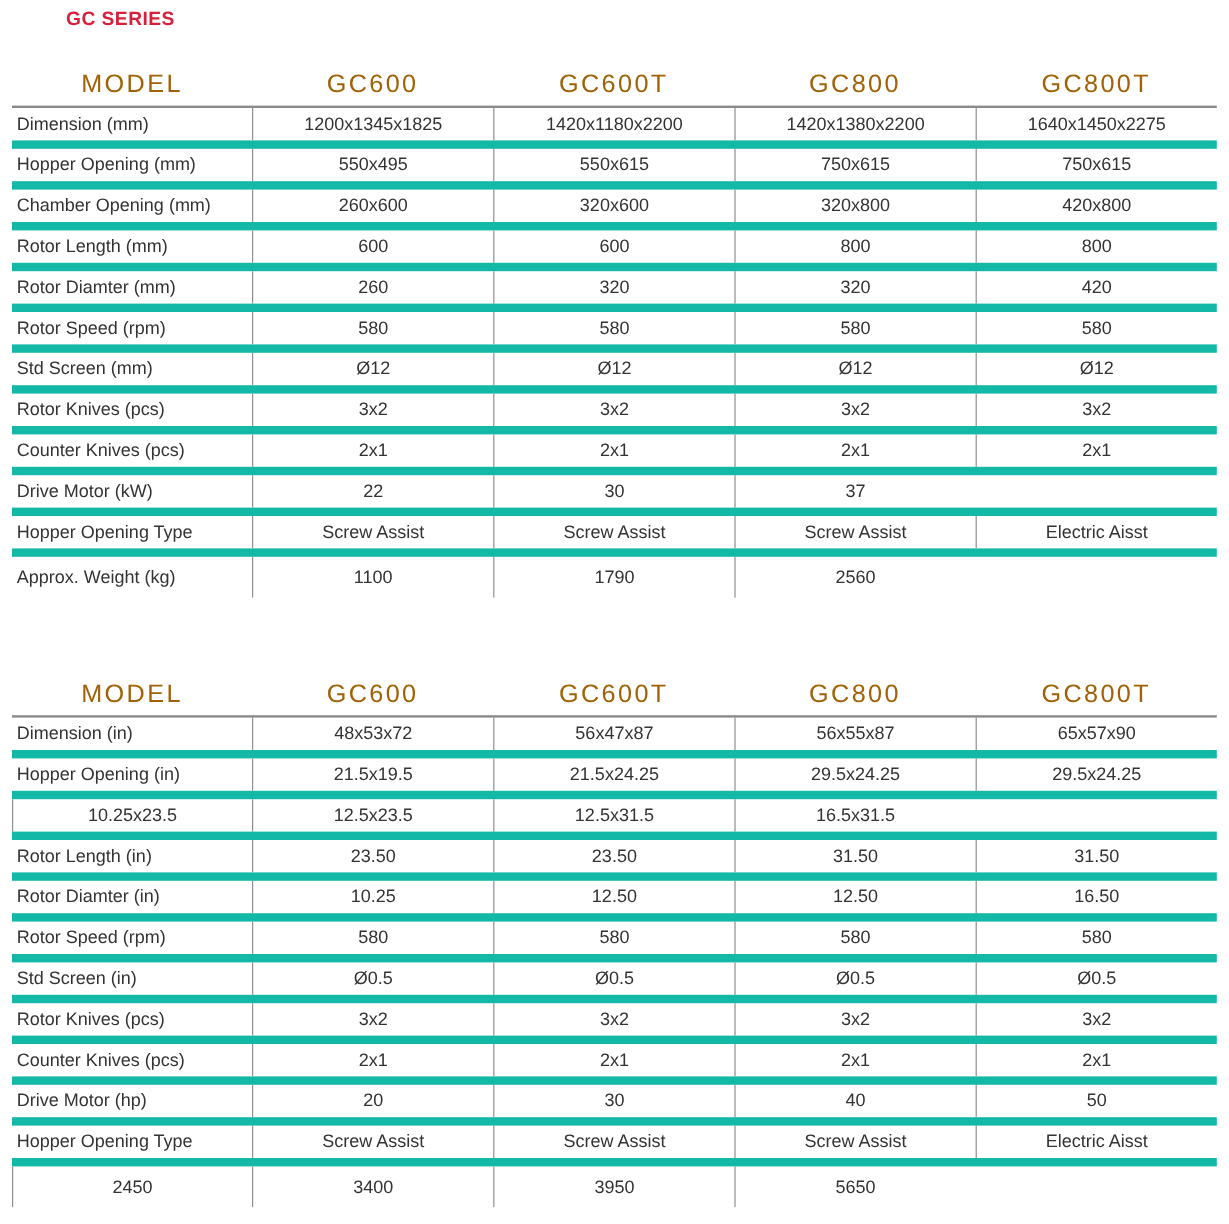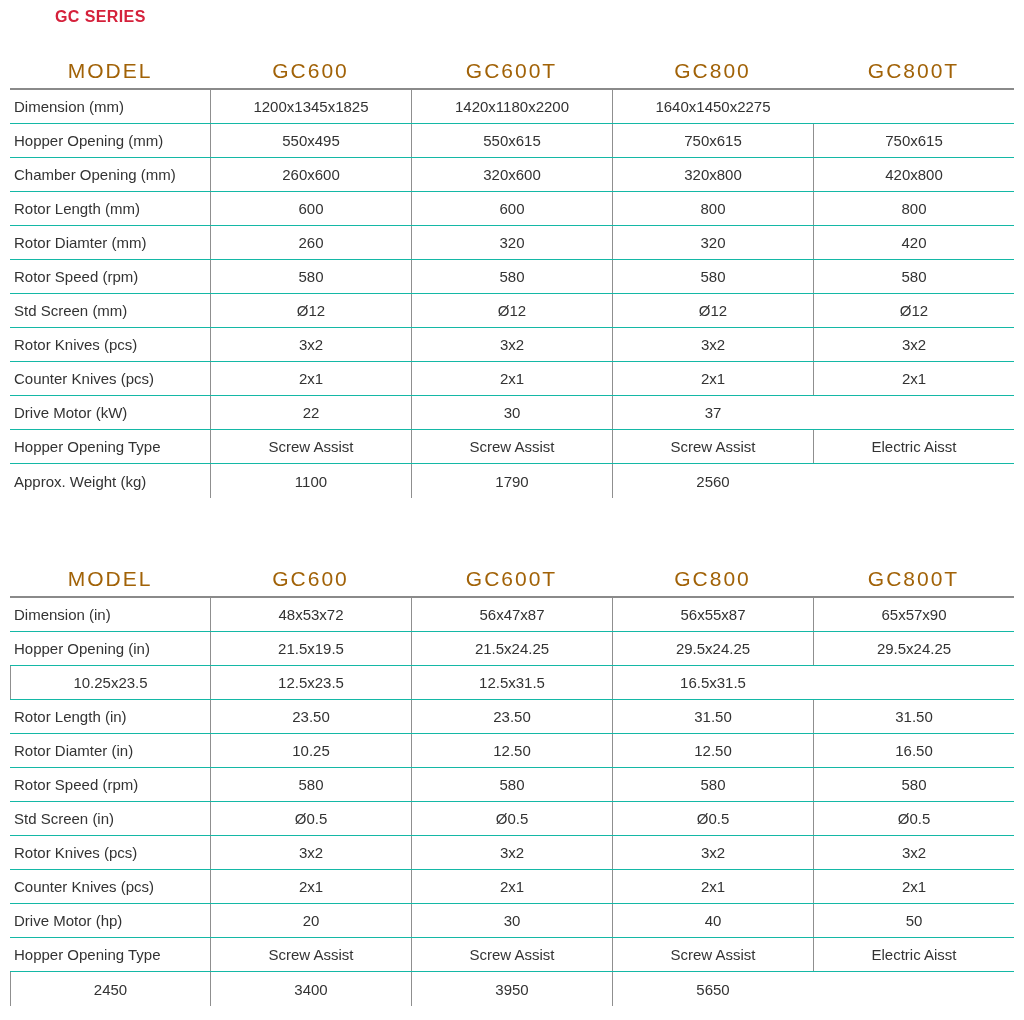--- a/index.html
+++ b/index.html
@@ -43,21 +43,21 @@
     white-space: nowrap;
   }
   .tbody {
     border-top: 2px solid #8a8a8a;
   }
   .trow {
     display: grid;
     grid-template-columns: 200px repeat(4, 1fr);
     height: 34px;
     box-sizing: border-box;
-    border-bottom: 1px solid #14b8a6;
+    border-bottom: 7px solid #14b8a6;
   }
   .trow:last-child {
     border-bottom: none;
   }
   .cell {
     font-size: 15px;
     color: #333333;
     display: flex;
     align-items: center;
     height: 100%;
@@ -84,20 +84,21 @@
         <div class="hcell">GC600</div>
         <div class="hcell">GC600T</div>
         <div class="hcell">GC800</div>
         <div class="hcell">GC800T</div>
       </div>
       <div class="tbody">
         <div class="trow">
           <div class="cell labelcol">Dimension (mm)</div>
           <div class="cell valuecol">1200x1345x1825</div>
           <div class="cell valuecol">1420x1180x2200</div>
+          <div class="cell valuecol">1420x1380x2200</div>
           <div class="cell valuecol">1640x1450x2275</div>
         </div>
         <div class="trow">
           <div class="cell labelcol">Hopper Opening (mm)</div>
           <div class="cell valuecol">550x495</div>
           <div class="cell valuecol">550x615</div>
           <div class="cell valuecol">750x615</div>
           <div class="cell valuecol">750x615</div>
         </div>
         <div class="trow">

